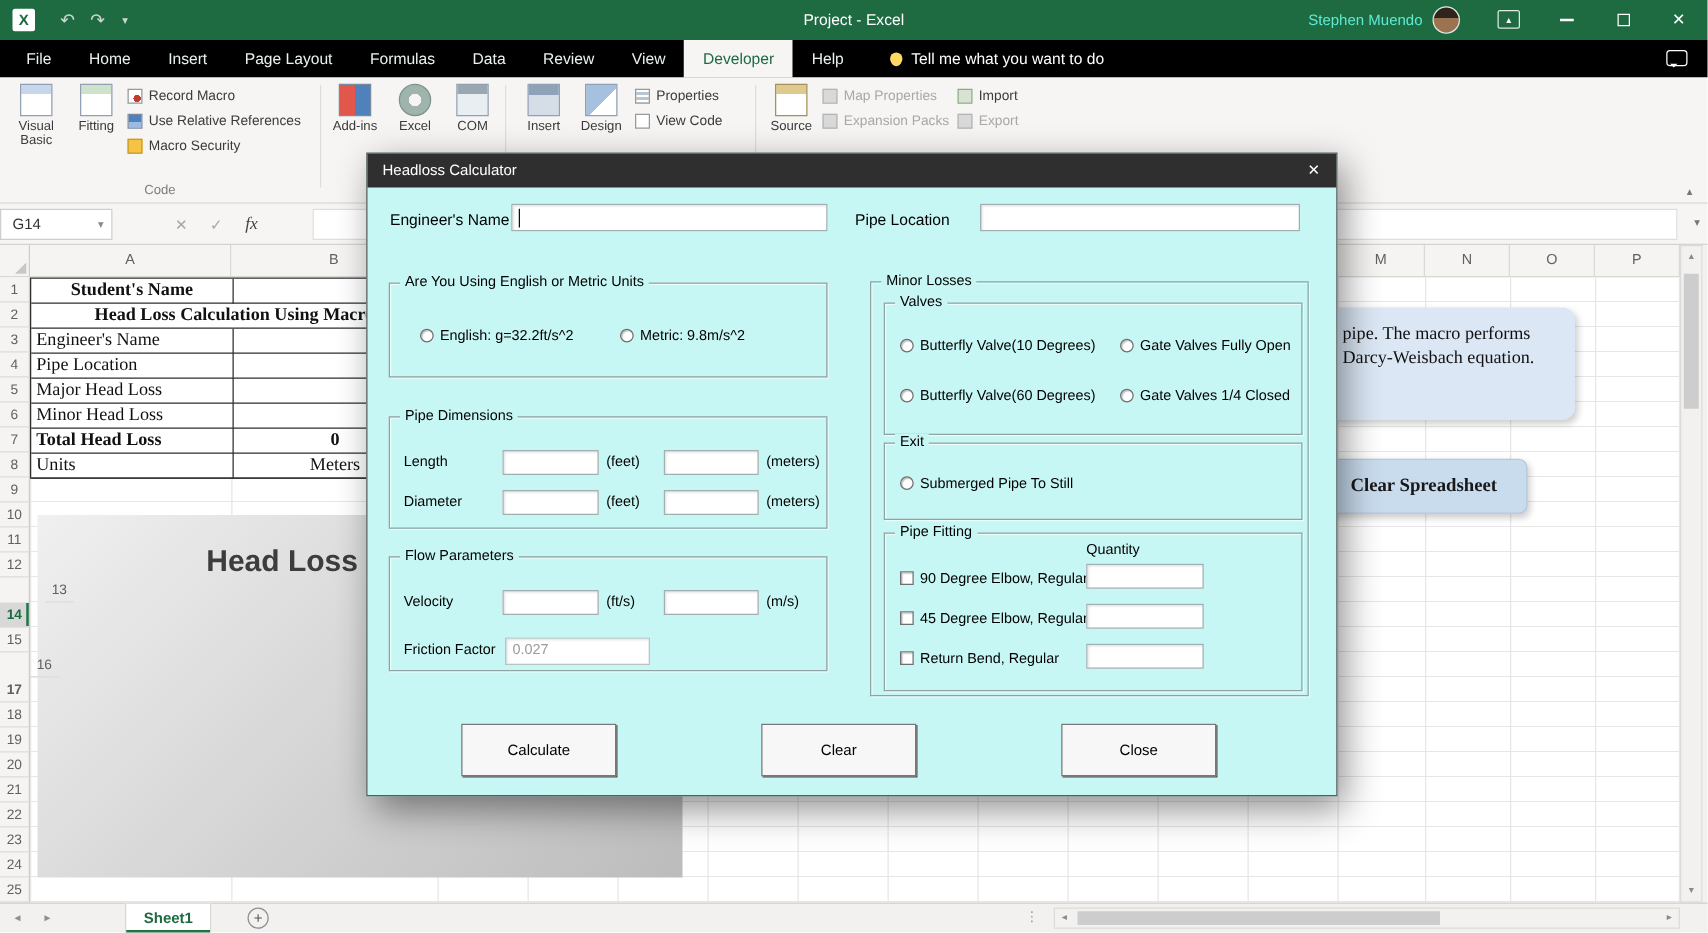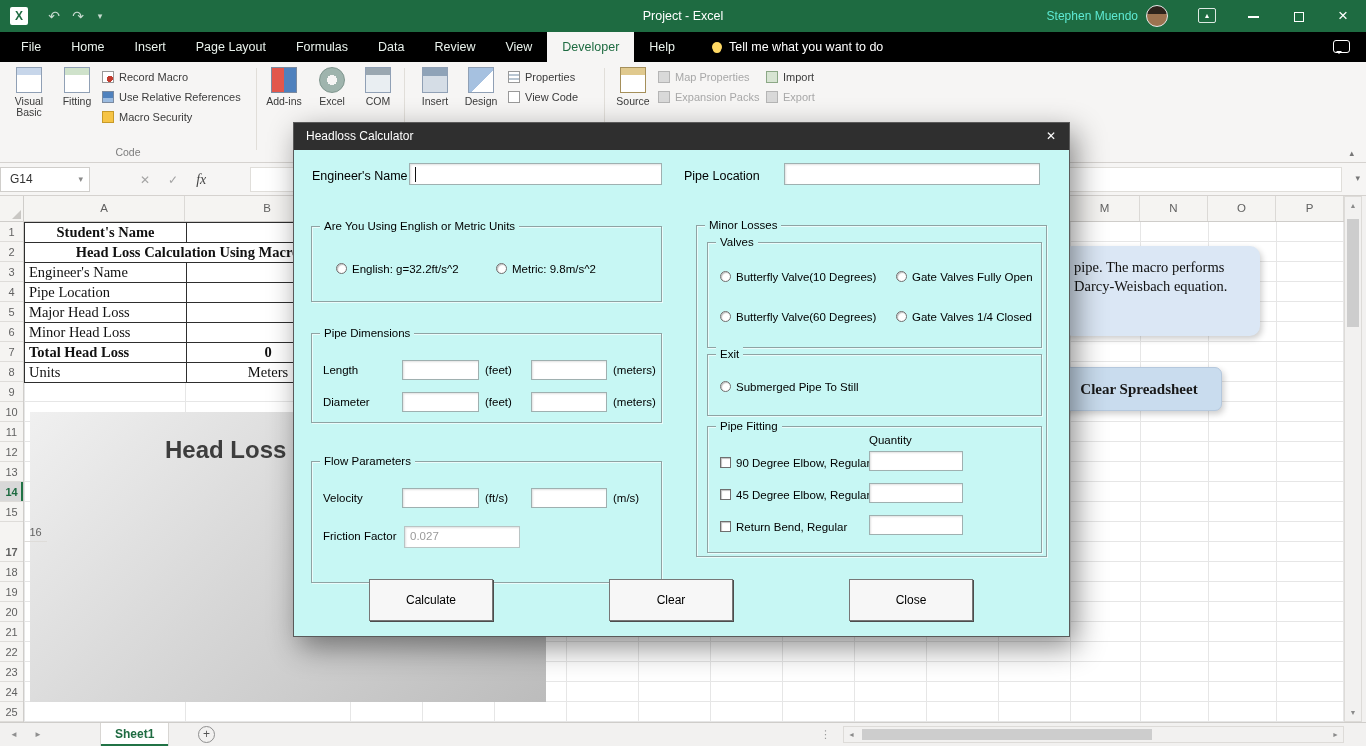--- a/index.html
+++ b/index.html
@@ -312,21 +312,21 @@
       <div class="rhead" style="top: 40px;">3</div>
       <div class="rhead" style="top: 60px;">4</div>
       <div class="rhead" style="top: 80px;">5</div>
       <div class="rhead" style="top: 100px;">6</div>
       <div class="rhead" style="top: 120px;">7</div>
       <div class="rhead" style="top: 140px;">8</div>
       <div class="rhead" style="top: 160px;">9</div>
       <div class="rhead" style="top: 180px;">10</div>
       <div class="rhead" style="top: 200px;">11</div>
       <div class="rhead" style="top: 220px;">12</div>
-      <div class="rhead" style="top: 240px;">13</div>
+      <div class="rhead" style="top: 240px; margin-left: 36px;">13</div>
       <div class="rhead sel" style="top: 260px;">14</div>
       <div class="rhead" style="top: 280px;">15</div>
       <div class="rhead" style="top: 300px; margin-left: 24px;">16</div>
       <div class="rhead" style="top: 320px; font-weight: bold;">17</div>
       <div class="rhead" style="top: 340px;">18</div>
       <div class="rhead" style="top: 360px;">19</div>
       <div class="rhead" style="top: 380px;">20</div>
       <div class="rhead" style="top: 400px;">21</div>
       <div class="rhead" style="top: 420px;">22</div>
       <div class="rhead" style="top: 440px;">23</div>
@@ -425,21 +425,21 @@
       <span class="olabel" style="left:173px;top:29px;">(feet)</span>
       <div class="dfield" style="left:219px;top:26px;width:76px;height:20px;"></div>
       <span class="olabel" style="left:301px;top:29px;">(meters)</span>
       <span class="olabel" style="left:11px;top:61px;">Diameter</span>
       <div class="dfield" style="left:90px;top:58px;width:77px;height:20px;"></div>
       <span class="olabel" style="left:173px;top:61px;">(feet)</span>
       <div class="dfield" style="left:219px;top:58px;width:76px;height:20px;"></div>
       <span class="olabel" style="left:301px;top:61px;">(meters)</span>
     </div>
 
-    <div class="frame" style="left:17px;top:338px;width:351px;height:122px;padding-left:33px;">
+    <div class="frame" style="left:17px;top:322px;width:351px;height:92px;padding-left:33px;">
       <span class="flabel">Flow Parameters</span>
       <span class="olabel" style="left:11px;top:29px;">Velocity</span>
       <div class="dfield" style="left:90px;top:26px;width:77px;height:20px;"></div>
       <span class="olabel" style="left:173px;top:29px;">(ft/s)</span>
       <div class="dfield" style="left:219px;top:26px;width:76px;height:20px;"></div>
       <span class="olabel" style="left:301px;top:29px;">(m/s)</span>
       <span class="olabel" style="left:11px;top:67px;">Friction Factor</span>
       <div class="dfield grayval" style="left:92px;top:64px;width:116px;height:22px;border-color:#b9c4c4;">0.027</div>
     </div>
 

